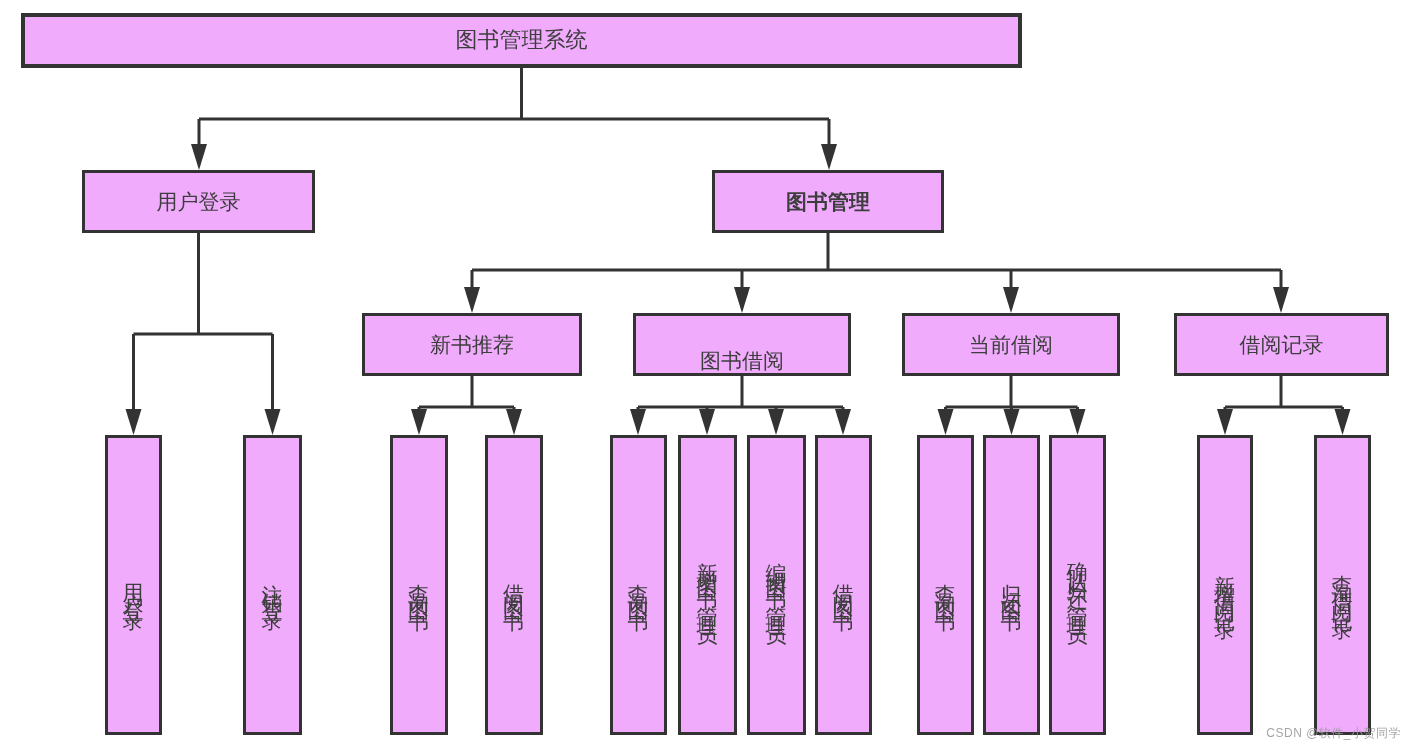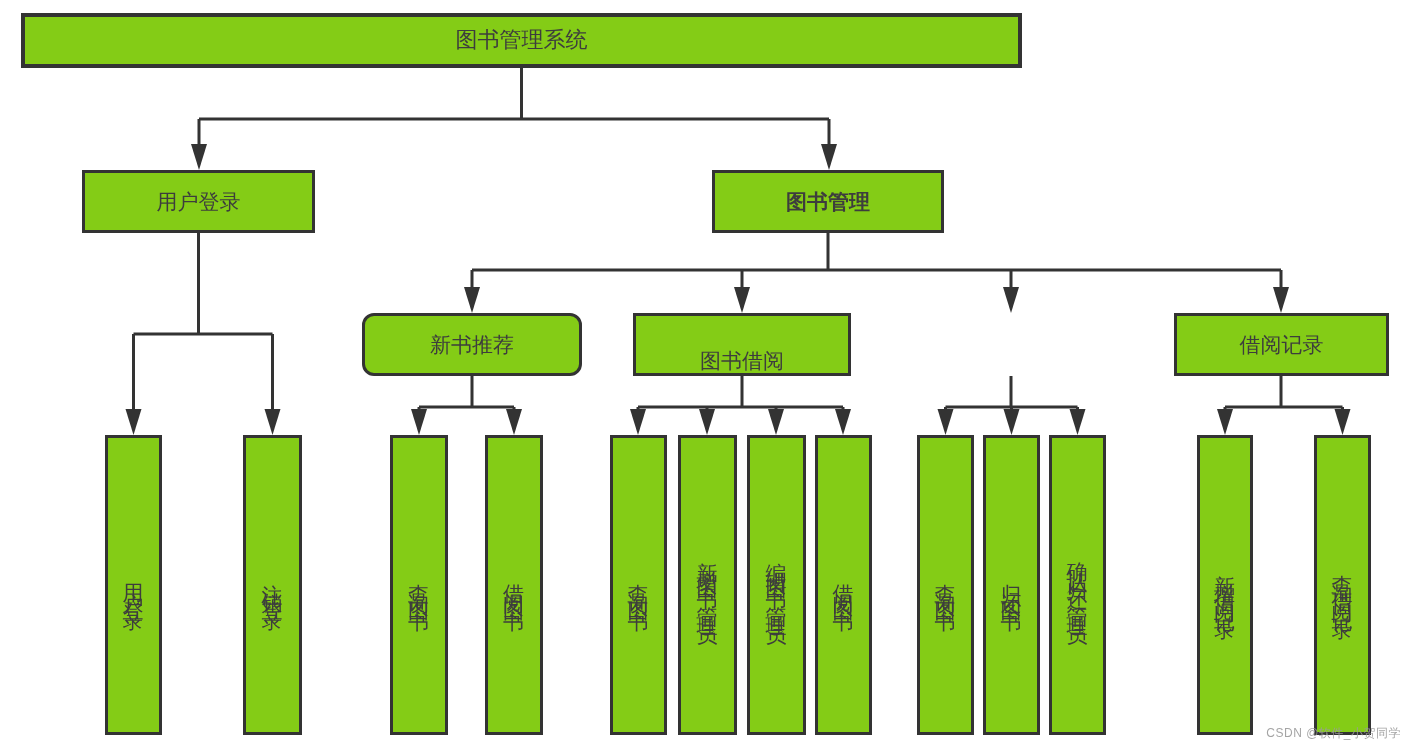--- a/index.html
+++ b/index.html
@@ -1,21 +1,21 @@
 <!DOCTYPE html>
 <html><head>
 <meta charset="utf-8">
 <style>
   html,body{margin:0;padding:0;background:#ffffff;}
   body{font-family:"Liberation Sans","DejaVu Sans",sans-serif;}
   #canvas{position:relative;width:1405px;height:747px;background:#ffffff;overflow:hidden;}
   #connectors{position:absolute;left:0;top:0;width:1405px;height:747px;pointer-events:none;}
   .box{
     position:absolute;box-sizing:border-box;
-    border:3px solid #333333;background:#84cc16;
+    border:3px solid #333333;background:#f0abfc;
     display:flex;align-items:center;justify-content:center;
     color:#3d3d3d;font-size:21px;line-height:1.2;
     white-space:nowrap;
   }
   .root-box{border-width:4px;font-size:22px;}
   .vbox .vtext{
     writing-mode:vertical-rl;text-orientation:mixed;
     letter-spacing:9px;font-size:21px;color:#3d3d3d;
   }
   .watermark{
@@ -72,25 +72,28 @@
     <span>图书管理系统</span>
   </div>
 
   <div class="box" style="left:82px;top:170px;width:233px;height:63px;">
     <span>用户登录</span>
   </div>
   <div class="box" style="left:712px;top:170px;width:232px;height:63px;font-weight:bold;">
     <span>图书管理</span>
   </div>
 
-  <div class="box" style="left:362px;top:313px;width:220px;height:63px;border-radius:12px;">
+  <div class="box" style="left:362px;top:313px;width:220px;height:63px;">
     <span>新书推荐</span>
   </div>
   <div class="box" style="left:633px;top:313px;width:218px;height:63px;align-items:flex-end;">
     <span>图书借阅</span>
+  </div>
+  <div class="box" style="left:902px;top:313px;width:218px;height:63px;">
+    <span>当前借阅</span>
   </div>
   <div class="box" style="left:1174px;top:313px;width:215px;height:63px;">
     <span>借阅记录</span>
   </div>
 
   <div class="box vbox" style="left:105px;top:435px;width:57px;height:300px;">
     <span class="vtext">用户登录</span>
   </div>
   <div class="box vbox" style="left:243px;top:435px;width:59px;height:300px;">
     <span class="vtext">注销登录</span>

